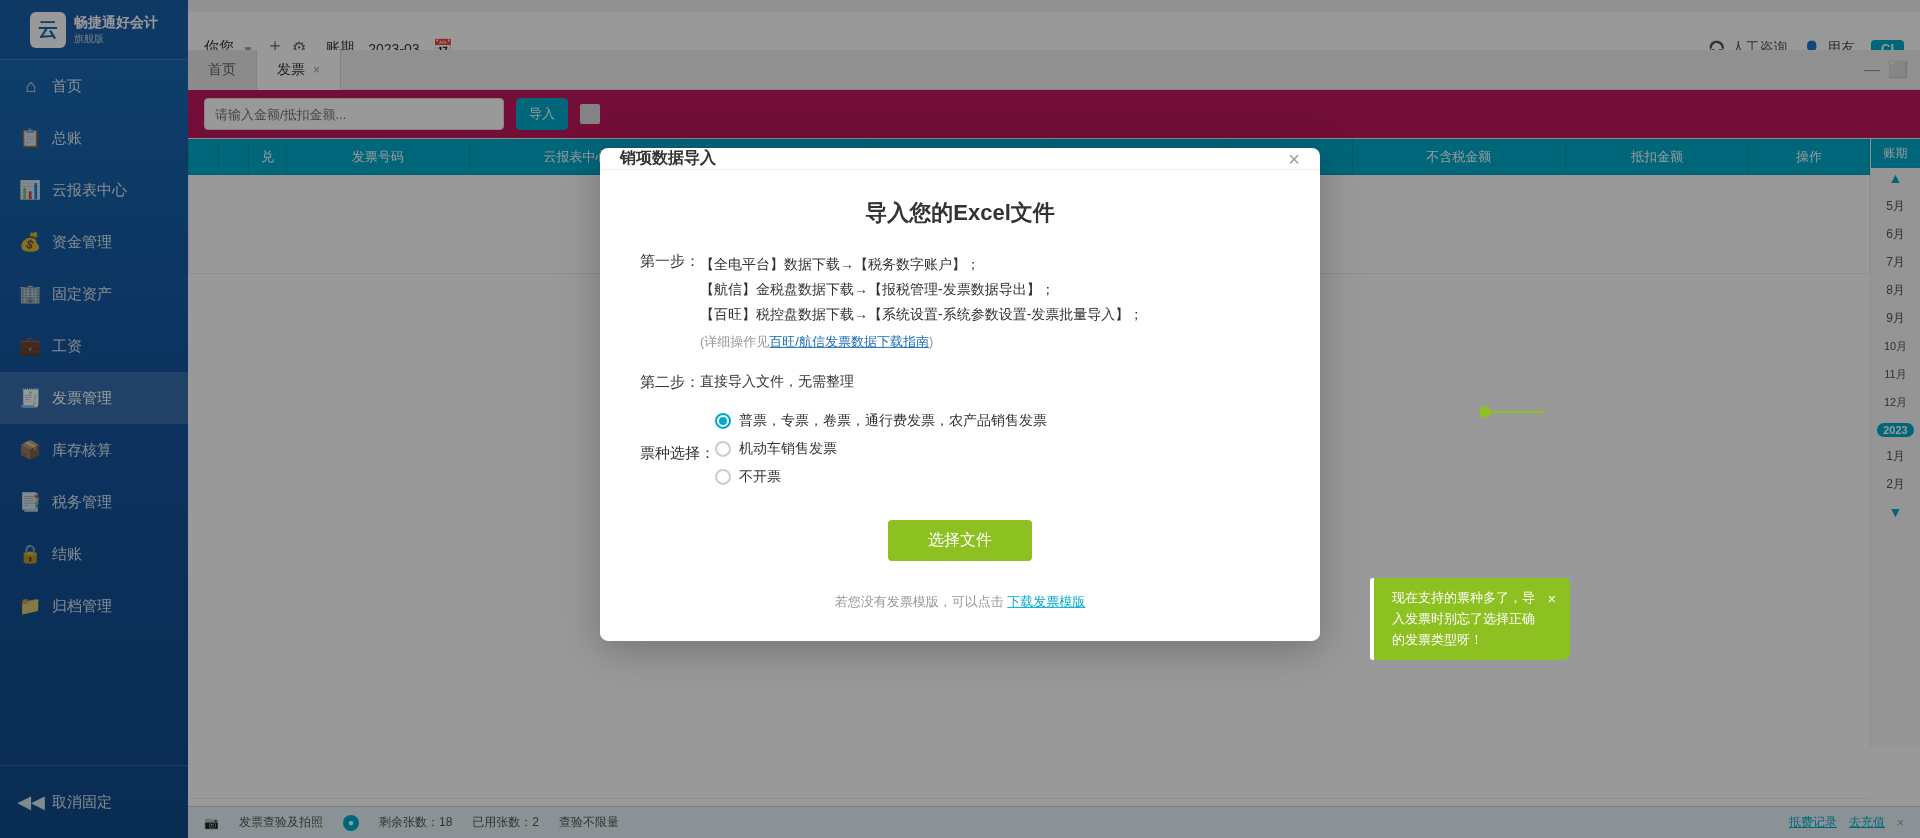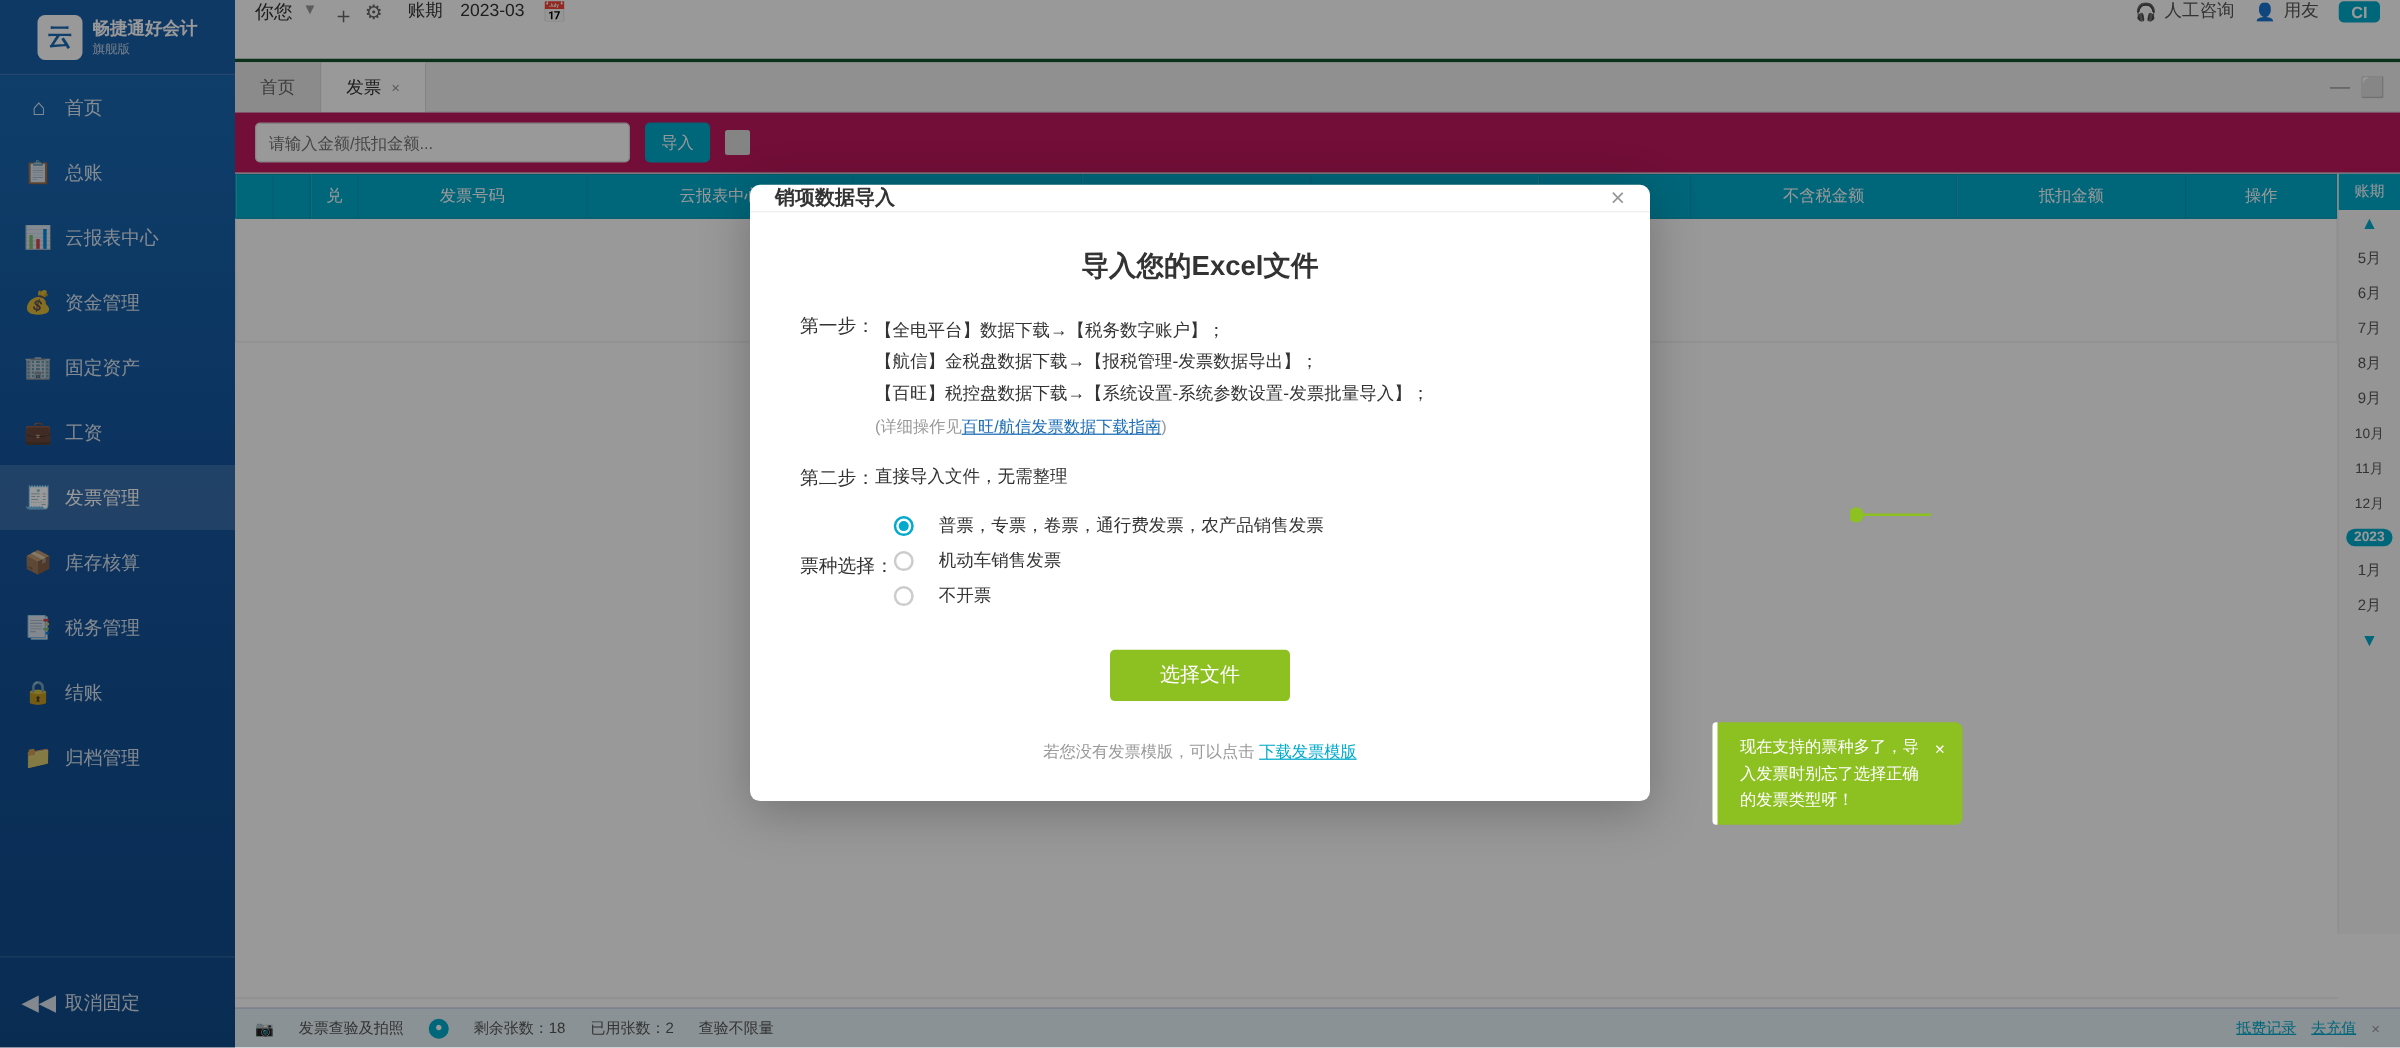--- a/index.html
+++ b/index.html
@@ -30,23 +30,23 @@
     }
     .sidebar-item.active { background: rgba(255,255,255,0.15); color: #fff; }
     .sidebar-item-icon { width: 22px; height: 22px; display: flex; align-items: center; justify-content: center; font-size: 18px; }
 
     .sidebar-bottom {
       width: 100%; padding: 10px 0; border-top: 1px solid rgba(255,255,255,0.15);
     }
 
     
     .topbar {
-      position: absolute; left: 188px; top: 0; right: 0; height: 50px;
-      background: #fff; display: flex; align-items: flex-start; padding: 0 16px;
-      border-bottom: 3px solid #14532d; gap: 8px;
+      position: absolute; left: 188px; top: 12px; right: 0; height: 50px;
+      background: #fff; display: flex; align-items: flex-end; padding: 0 16px;
+      border-bottom: 5px solid #14532d; gap: 8px;
     }
     .topbar-arrow { color: #999; font-size: 12px; cursor: pointer; }
     .topbar-add { color: #666; font-size: 18px; cursor: pointer; margin-left: 4px; }
     .topbar-gear { color: #666; font-size: 16px; cursor: pointer; }
     .topbar-period-icon { color: #00aacc; font-size: 16px; cursor: pointer; }
     .topbar-right { margin-left: auto; display: flex; align-items: center; gap: 16px; }
     .topbar-consult { display: flex; align-items: center; gap: 6px; color: #555; font-size: 14px; cursor: pointer; }
     .topbar-user { display: flex; align-items: center; gap: 6px; color: #555; font-size: 14px; cursor: pointer; }
 
     
@@ -166,21 +166,21 @@
     .modal-title { font-size: 16px; font-weight: 600; color: #333; }
     .modal-close { color: #999; font-size: 20px; cursor: pointer; line-height: 1; }
     .modal-body { padding: 28px 40px 30px; }
     .modal-main-title { text-align: center; font-size: 22px; font-weight: 600; color: #333; margin-bottom: 24px; }
 
     .step { margin-bottom: 20px; }
     .step-content { font-size: 14px; color: #333; line-height: 1.8; margin-left: 60px; }
     .step-content .highlight-link { color: #1a6cb5; text-decoration: underline; cursor: pointer; font-size: 13px; }
 
     .ticket-section { margin-top: 18px; }
-    .radio-item { display: flex; align-items: center; gap: 20px; margin-bottom: 10px; font-size: 14px; color: #333; }
+    .radio-item { display: flex; align-items: center; gap: 8px; margin-bottom: 10px; font-size: 14px; color: #333; }
     .radio-circle {
       width: 16px; height: 16px; border-radius: 50%; border: 2px solid #ccc;
       display: flex; align-items: center; justify-content: center; cursor: pointer; flex-shrink: 0;
     }
     .radio-circle.checked { border-color: #00aacc; }
     .radio-inner { width: 8px; height: 8px; background: #00aacc; border-radius: 50%; }
 
     .modal-footer { text-align: center; padding: 0 0 20px; }
     .select-file-btn {
       background: #8dc021; color: #fff; border: none; border-radius: 4px;

